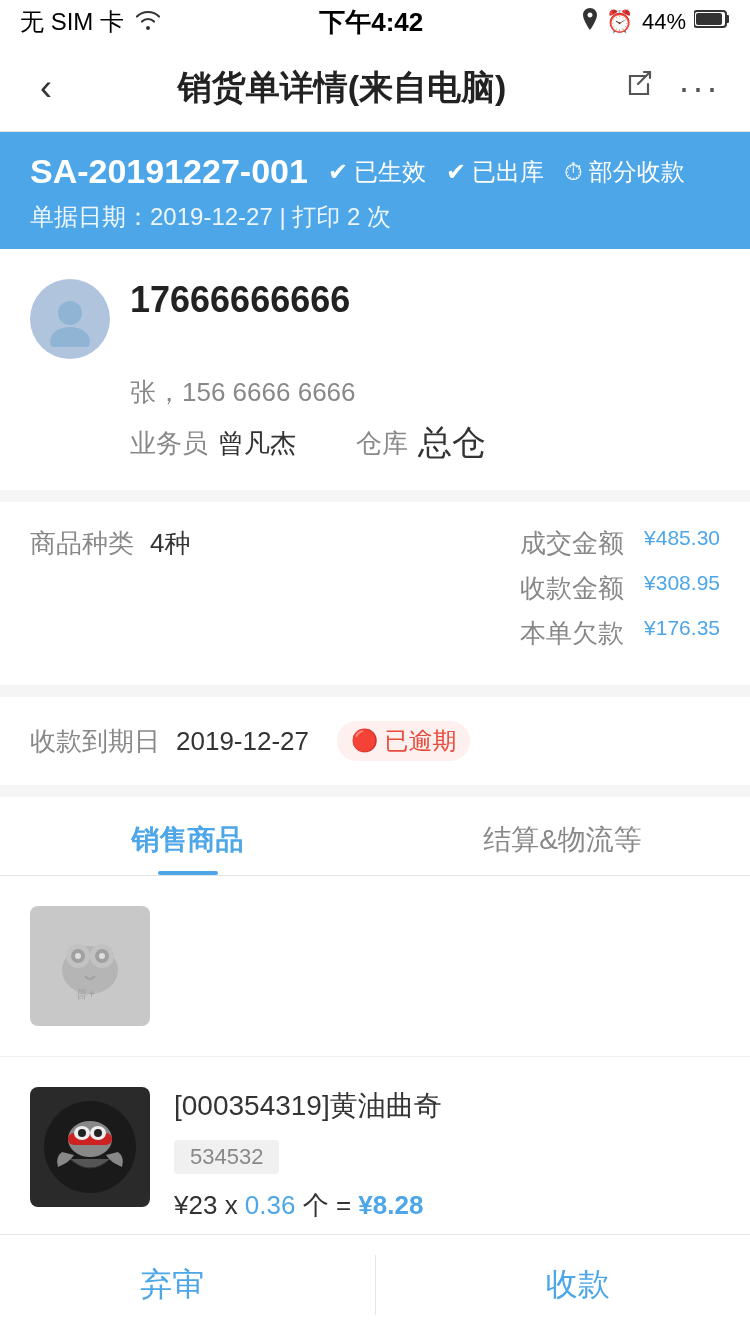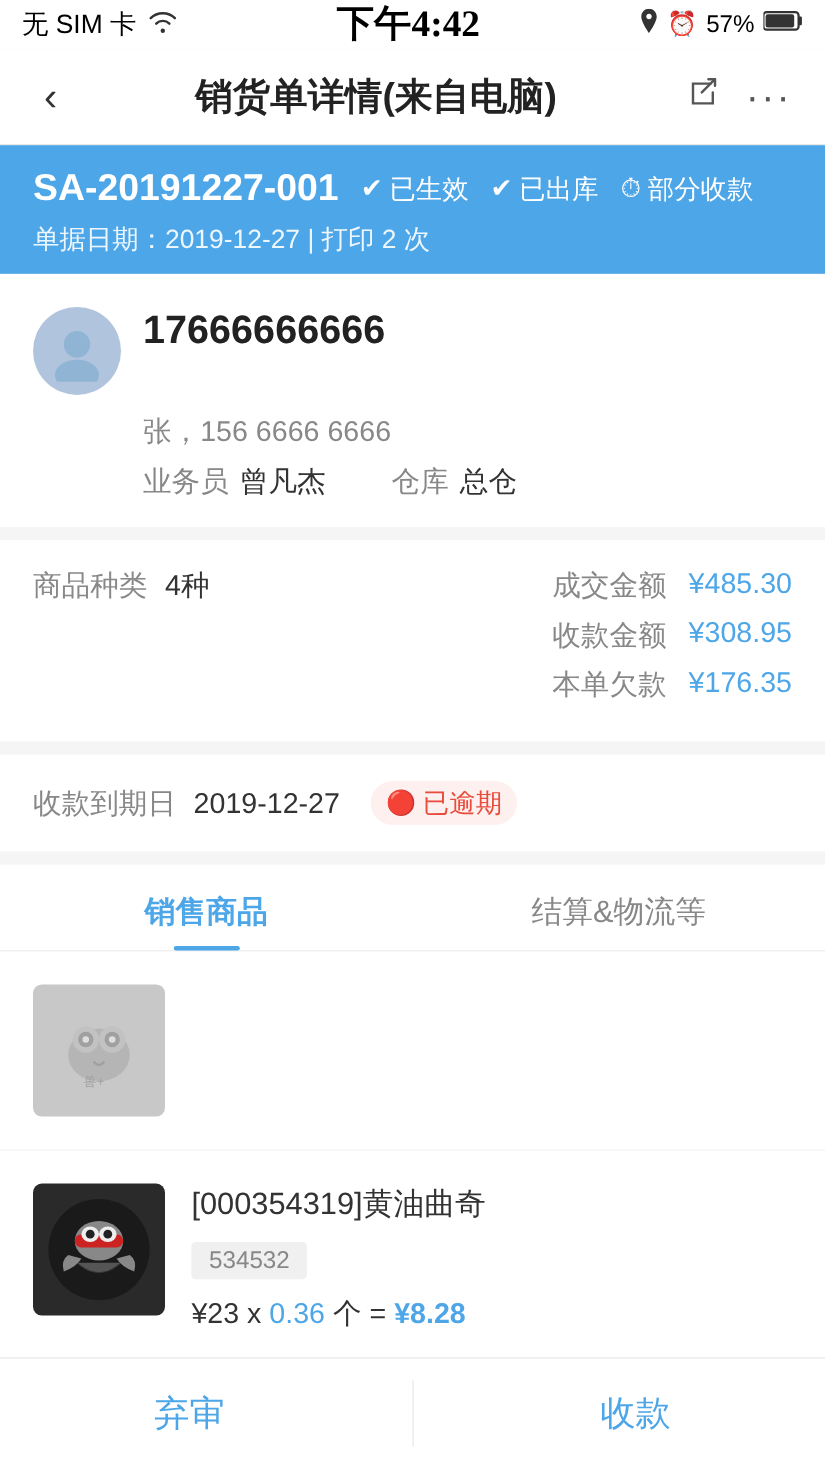--- a/index.html
+++ b/index.html
@@ -18,21 +18,21 @@
       background: #fff;
       height: 44px;
       display: flex;
       align-items: center;
       justify-content: space-between;
       padding: 0 20px;
       font-size: 24px;
       font-weight: 500;
     }
     .status-left { display: flex; align-items: center; gap: 10px; }
-    .status-center { font-size: 34px; font-weight: 600; font-family: Liberation Serif, serif; }
+    .status-center { font-size: 26px; font-weight: 600; }
     .status-right { display: flex; align-items: center; gap: 8px; font-size: 22px; }
 
     
     .nav-bar {
       background: #fff;
       height: 88px;
       display: flex;
       align-items: center;
       justify-content: space-between;
       padding: 0 30px;
@@ -121,21 +121,21 @@
     }
     .customer-staff-row {
       display: flex;
       align-items: center;
       padding-left: 100px;
       gap: 0;
     }
     .staff-label { font-size: 26px; color: #888; margin-right: 10px; }
     .staff-value { font-size: 26px; color: #333; margin-right: 60px; }
     .warehouse-label { font-size: 26px; color: #888; margin-right: 10px; }
-    .warehouse-value { font-size: 26px; color: #333; text-align: center; }
+    .warehouse-value { font-size: 34px; color: #333; text-align: center; }
 
     
     .summary-section {
       background: #fff;
       padding: 24px 30px;
       margin-bottom: 12px;
     }
     .summary-row {
       display: flex;
       justify-content: space-between;
@@ -150,21 +150,21 @@
       margin-bottom: 4px;
     }
     .summary-label { font-size: 26px; color: #888; }
     .summary-value { font-size: 26px; color: #333; }
     .summary-amount-row {
       display: flex;
       justify-content: space-between;
       margin-bottom: 10px;
     }
     .amount-label { font-size: 26px; color: #888; }
-    .amount-value { font-size: 26px; color: #4DA6E8; }
+    .amount-value { font-size: 21px; color: #4DA6E8; }
 
     
     .due-section {
       background: #fff;
       padding: 24px 30px;
       margin-bottom: 12px;
       display: flex;
       align-items: center;
       gap: 16px;
     }
@@ -318,21 +318,21 @@
     </span>
   </div>
   <div class="status-center">下午4:42</div>
   <div class="status-right">
     <span>
       <svg width="18" height="22" viewBox="0 0 18 22" fill="#333">
           <path d="M9 0C5.1 0 2 3.1 2 7c0 5.3 7 15 7 15s7-9.7 7-15c0-3.9-3.1-7-7-7zm0 9.5C7.6 9.5 6.5 8.4 6.5 7S7.6 4.5 9 4.5 11.5 5.6 11.5 7 10.4 9.5 9 9.5z"></path>
         </svg>
     </span>
     <span>⏰</span>
-    <span>57%</span>
+    <span>44%</span>
     <span>
       <svg width="36" height="20" viewBox="0 0 36 20">
         <rect x="0" y="2" width="32" height="16" rx="3" ry="3" fill="none" stroke="#333" stroke-width="2"></rect>
         <rect x="32" y="6" width="3" height="8" rx="1" fill="#333"></rect>
         <rect x="2" y="4" width="26" height="12" rx="2" fill="#333"></rect>
       </svg>
     </span>
   </div>
 </div>
 

